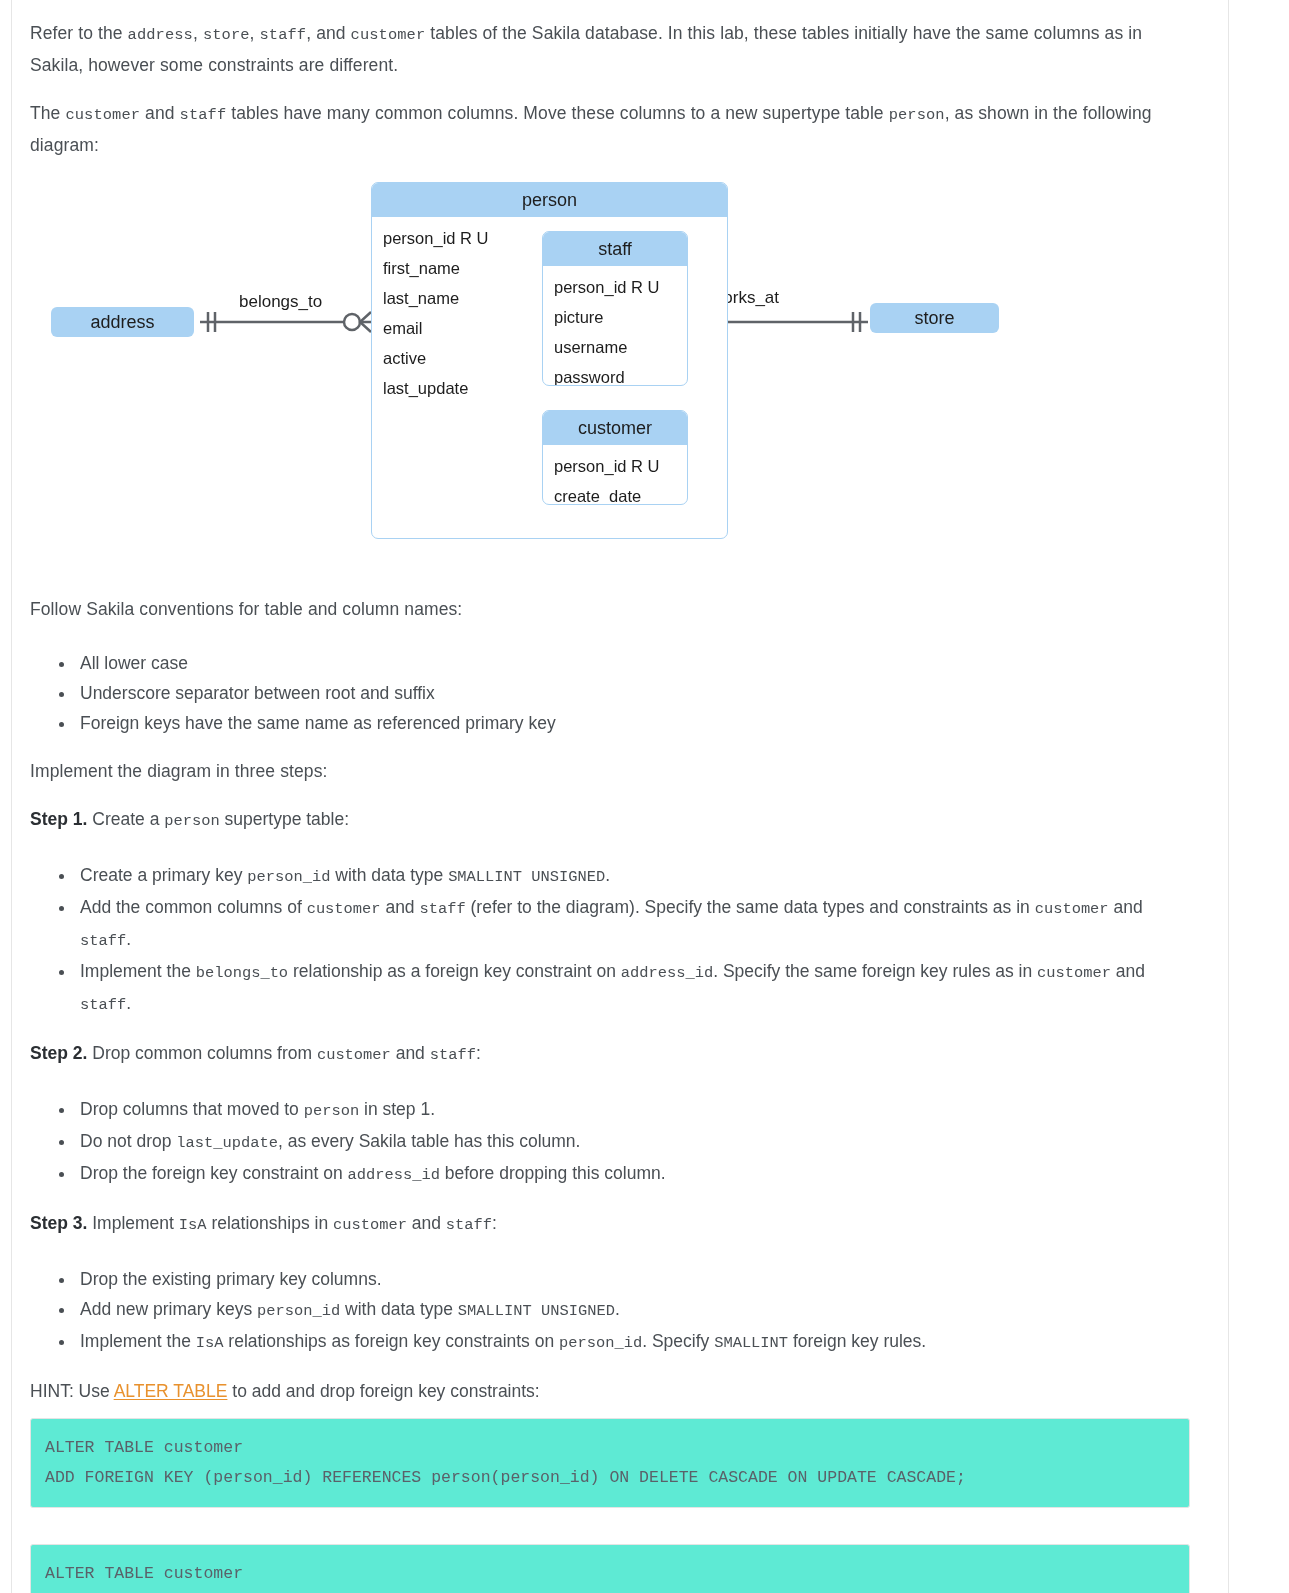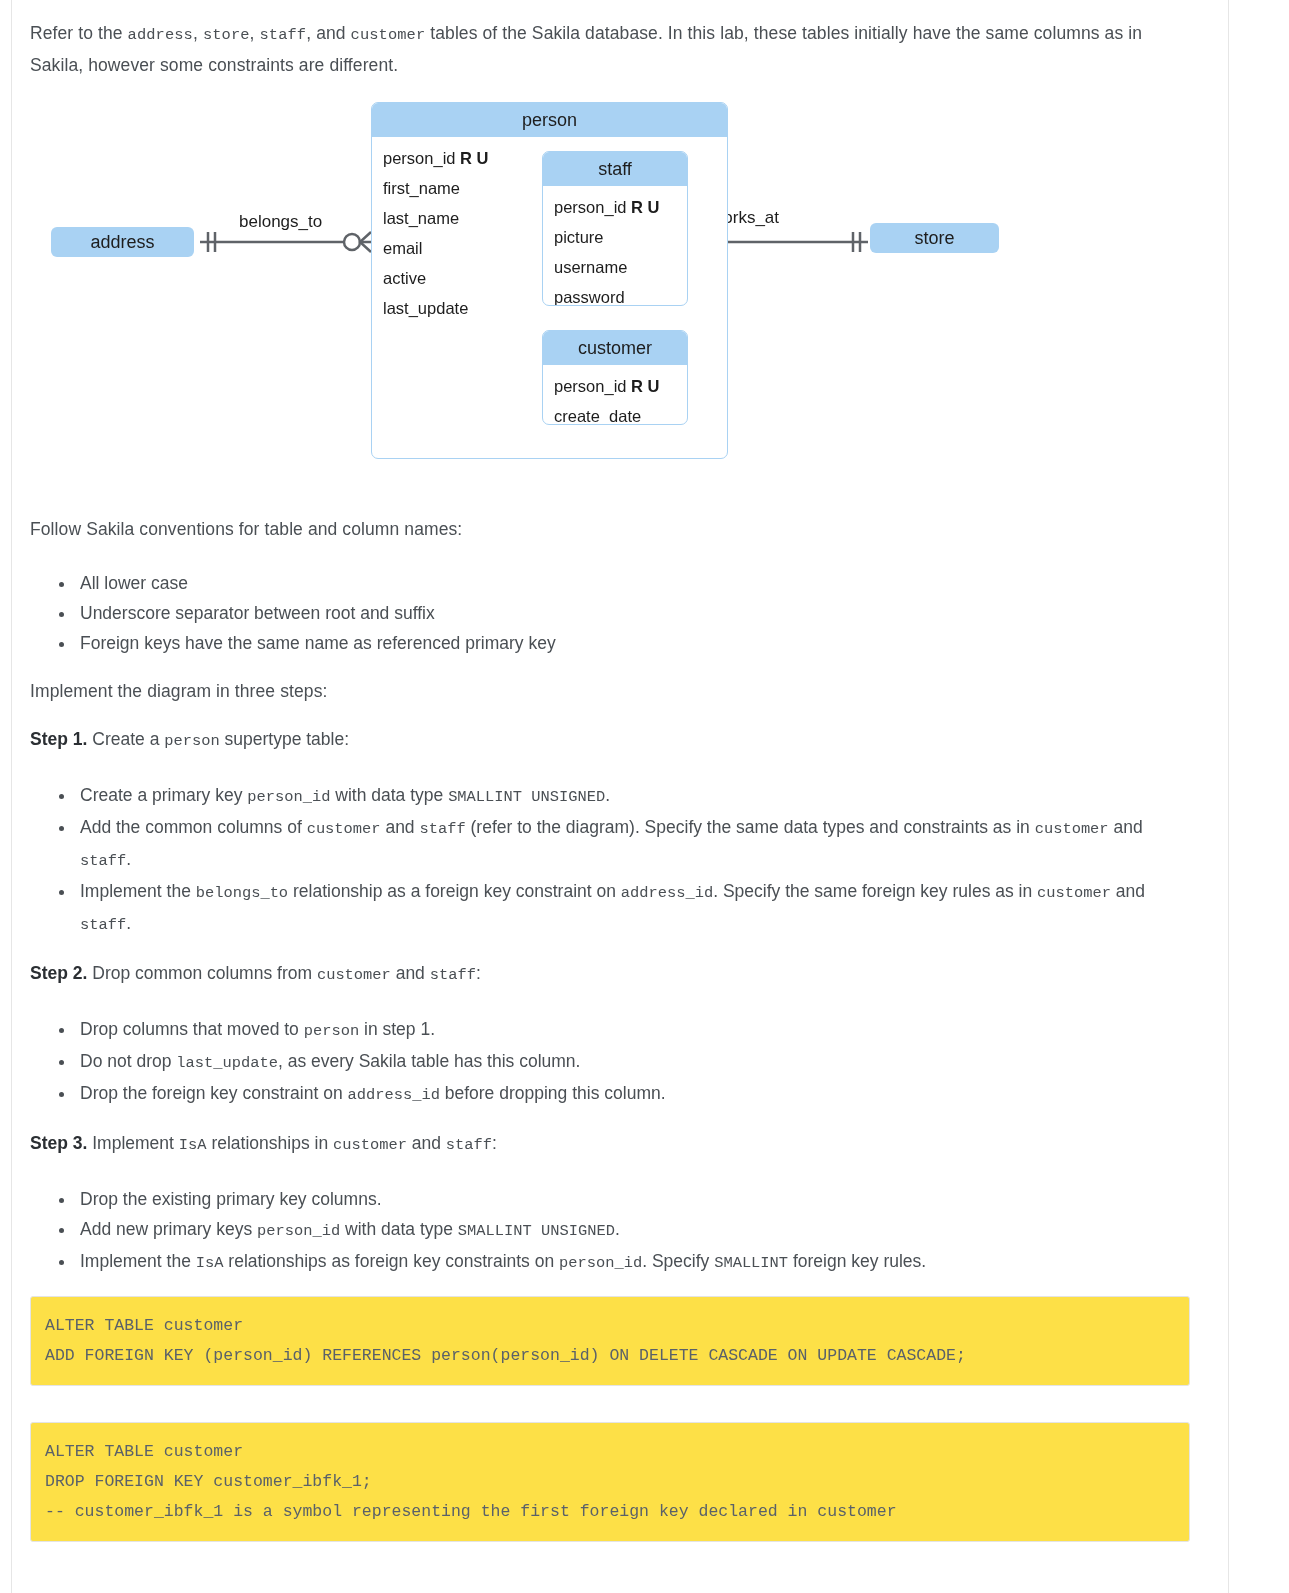--- a/index.html
+++ b/index.html
@@ -79,21 +79,21 @@
     line-height: 30px;
     color: #4a4f54;
     margin: 16px 0 12px 0;
   }
   a.altlink {
     color: #e8912d;
     text-decoration: underline;
     text-underline-offset: 2px;
   }
   pre.codeblock {
-    background: #fde047;
+    background: #5eead4;
     border: 1px solid #e4e4e4;
     border-radius: 3px;
     margin: 0 0 36px 0;
     padding: 14px 14px 14px 14px;
     font-family: "Liberation Mono", "DejaVu Sans Mono", monospace;
     font-size: 16.5px;
     line-height: 30px;
     color: #5a6169;
     white-space: pre;
     overflow: hidden;
@@ -127,21 +127,21 @@
   .erbox > .erbody {
     padding: 6px 0 8px 0;
   }
   .erbox .attr {
     font-size: 16.5px;
     line-height: 30px;
     color: #1d1d1d;
     padding-left: 11px;
     white-space: nowrap;
   }
-  .erbox .attr b { font-weight: bold; }
+  .erbox .attr b { font-weight: normal; }
 
   .simplebox {
     position: absolute;
     box-sizing: border-box;
     background: #a9d2f3;
     border-radius: 6px;
     text-align: center;
     font-size: 18px;
     color: #1d1d1d;
     display: flex;
@@ -180,20 +180,21 @@
 
 <div class="page">
 
   <div class="rail-left"></div>
   <div class="rail-right"></div>
 
   <div class="content">
 
     <p class="para first"><span>Refer to the </span><code>address</code><span>, </span><code>store</code><span>, </span><code>staff</code><span>, and </span><code>customer</code><span> tables of the Sakila database. In this lab, these tables initially have the same columns as in Sakila, however some constraints are different.</span></p>
 
+    <p class="para"><span>The </span><code>customer</code><span> and </span><code>staff</code><span> tables have many common columns. Move these columns to a new supertype table </span><code>person</code><span>, as shown in the following diagram:</span></p>
 
     <div class="diagram">
 
       <svg class="conn-svg" viewBox="0 0 1160 400">
 
         <line x1="170" y1="144" x2="330" y2="144" stroke="#5f6368" stroke-width="2.5"></line>
         <line x1="178" y1="134" x2="178" y2="154" stroke="#5f6368" stroke-width="2.5"></line>
         <line x1="185" y1="134" x2="185" y2="154" stroke="#5f6368" stroke-width="2.5"></line>
         <circle cx="322" cy="144" r="8" fill="#ffffff" stroke="#5f6368" stroke-width="2.5"></circle>
         <path d="M 341 134 L 330 144 L 341 154" fill="none" stroke="#5f6368" stroke-width="2.5"></path>
@@ -273,20 +274,21 @@
       <li><span>Drop the foreign key constraint on </span><code>address_id</code><span> before dropping this column.</span></li>
     </ul>
 
     <p class="steph"><b>Step 3.</b><span> Implement </span><code>IsA</code><span> relationships in </span><code>customer</code><span> and </span><code>staff</code><span>:</span></p>
     <ul class="blist">
       <li>Drop the existing primary key columns.</li>
       <li><span>Add new primary keys </span><code>person_id</code><span> with data type </span><code>SMALLINT  UNSIGNED</code><span>.</span></li>
       <li><span>Implement the </span><code>IsA</code><span> relationships as foreign key constraints on </span><code>person_id</code><span>. Specify </span><code>SMALLINT</code><span> foreign key rules.</span></li>
     </ul>
 
+    <p class="hint"><span>HINT: Use </span><a class="altlink" href="#">ALTER TABLE</a><span> to add and drop foreign key constraints:</span></p>
 
     <pre class="codeblock">ALTER TABLE customer
 ADD FOREIGN KEY (person_id) REFERENCES person(person_id) ON DELETE CASCADE ON UPDATE CASCADE;</pre>
     <pre class="codeblock">ALTER TABLE customer
 DROP FOREIGN KEY customer_ibfk_1;
 -- customer_ibfk_1 is a symbol representing the first foreign key declared in customer</pre>
 
   </div>
 </div>
 

